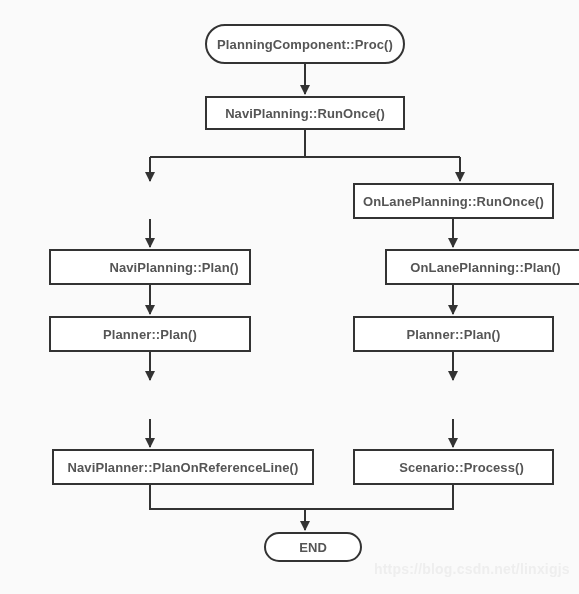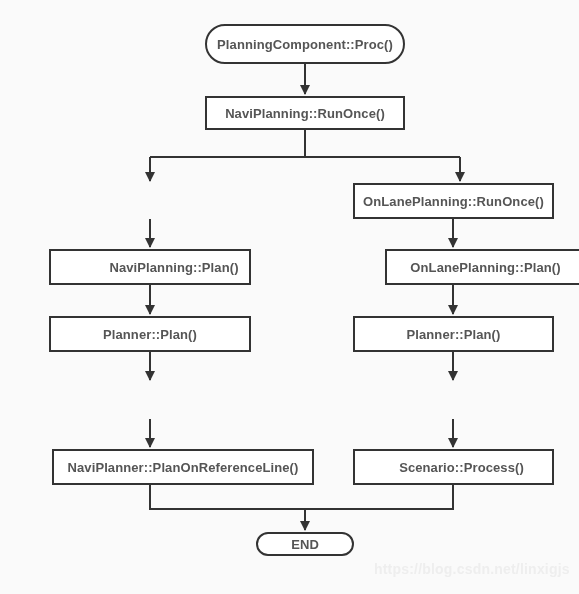--- a/index.html
+++ b/index.html
@@ -123,19 +123,19 @@
 
 
   <div class="node" style="left:19px; top:449px; width:262px; height:36px;margin-left:33px;">
     <span>NaviPlanner::PlanOnReferenceLine()</span>
   </div>
 
   <div class="node" style="left:353px; top:449px; width:201px; height:36px;padding-left:16px;">
     <span>Scenario::Process()</span>
   </div>
 
-  <div class="node terminal" style="left:256px; top:532px; width:98px; height:24px;">
+  <div class="node terminal" style="left:264px; top:532px; width:98px; height:30px;">
     <span>END</span>
   </div>
 
   <div class="watermark" style="left:374px; top:561px;">https://blog.csdn.net/linxigjs</div>
 
 </div>
 
 </body></html>

